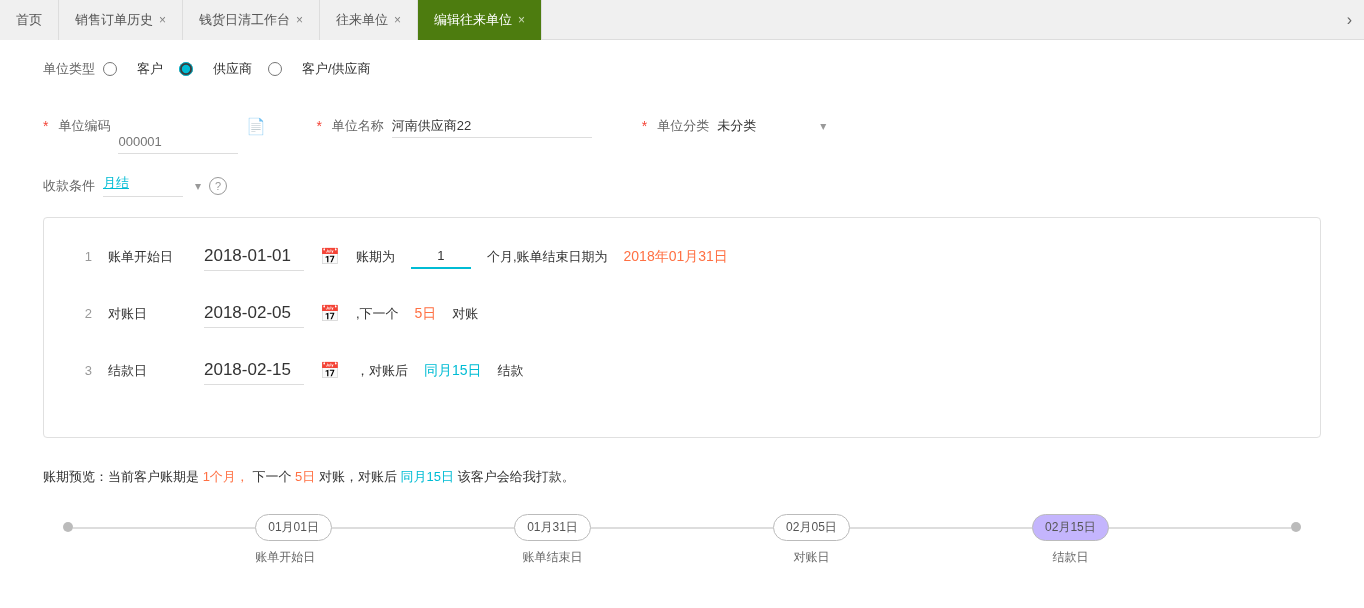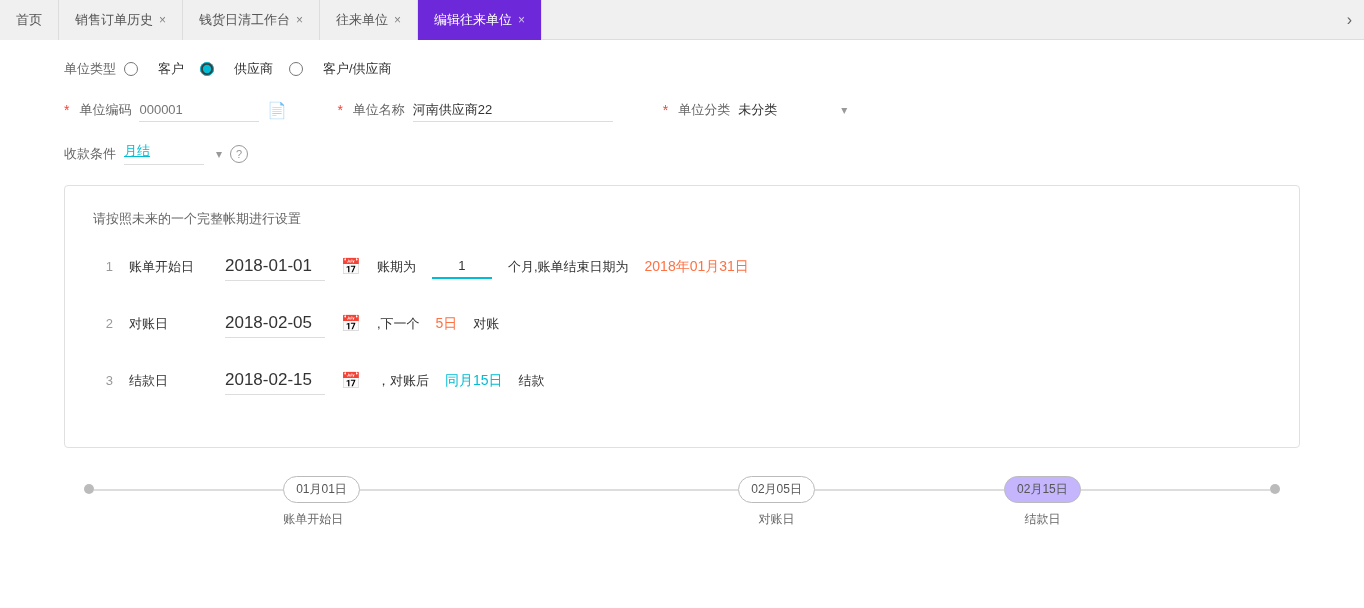--- a/index.html
+++ b/index.html
@@ -21,21 +21,21 @@
       height: 40px;
       cursor: pointer;
       font-size: 13px;
       color: #555;
       border-right: 1px solid #ddd;
       background: #f0f0f0;
       white-space: nowrap;
       gap: 6px;
     }
     .tab.active {
-      background: #6d28d9;
+      background: #4d7c0f;
       color: #fff;
     }
     .tab .close-icon {
       font-size: 12px;
       opacity: 0.7;
       cursor: pointer;
     }
     .tab.active .close-icon { color: #fff; }
     .tab-more {
       margin-left: auto;
@@ -43,21 +43,21 @@
       height: 40px;
       display: flex;
       align-items: center;
       cursor: pointer;
       color: #666;
       font-size: 16px;
     }
 
     
     .main-content {
-      padding: 20px 64px;
+      padding: 20px 43px;
       background: #fff;
       min-height: 568px;
     }
 
     
     .form-row {
       display: flex;
       align-items: center;
       margin-bottom: 20px;
       gap: 20px;
@@ -108,21 +108,21 @@
       border: none;
       border-bottom: 1px solid #ddd;
       outline: none;
       padding: 4px 0;
       font-size: 13px;
       color: #333;
       background: transparent;
       width: 150px;
     }
     .text-input.wide { width: 200px; }
-    .text-input.unit-code { width: 120px; color: #999; }
+    .text-input.unit-code { width: 120px; color: #999; margin-top: 32px; }
 
     .calendar-icon {
       color: #00bcd4;
       cursor: pointer;
       font-size: 16px;
     }
 
     .dropdown-arrow {
       color: #999;
       cursor: pointer;
@@ -309,21 +309,20 @@
       <span class="form-label">收款条件</span>
       <div class="payment-terms-container">
         <span style="color: #00bcd4; font-size: 13px; border-bottom: 1px solid #ddd; padding-bottom: 4px; min-width: 80px; text-decoration: underline;">月结</span>
         <span style="color: #999; font-size: 12px; margin-left: 4px;">▾</span>
       </div>
       <div class="help-icon">?</div>
     </div>
   </div>
 
   <div class="settings-box">
-    <div class="settings-title">请按照未来的一个完整帐期进行设置</div>
 
     <div class="settings-row">
       <span class="row-number">1</span>
       <span class="row-field-label">账单开始日</span>
       <input type="text" class="date-input" value="2018-01-01" style="">
       <span class="calendar-icon">📅</span>
       <span class="inline-text">账期为</span>
       <input type="text" class="period-input" value="1" style="">
       <span class="inline-text">个月,账单结束日期为</span>
       <span class="highlight-orange">2018年01月31日</span>
@@ -344,38 +343,51 @@
       <span class="row-field-label">结款日</span>
       <input type="text" class="date-input" value="2018-02-15" style="">
       <span class="calendar-icon">📅</span>
       <span class="inline-text">，对账后</span>
       <span class="highlight-teal">同月15日</span>
       <span class="inline-text">结款</span>
     </div>
 
   </div>
 
+  <div class="preview-text" style="margin-top: 20px;">
+    <span>账期预览：当前客户账期是</span>
+    <span class="highlight-orange">1个月，</span>
+    <span>下一个</span>
+    <span class="highlight-orange">5日</span>
+    <span>对账，对账后</span>
+    <span class="highlight-teal">同月15日</span>
+    <span>该客户会给我打款。</span>
+  </div>
 
   <div style="display: flex; align-items: flex-start; margin-top: 28px; padding: 0 20px;">
 
     <div style="display: flex; flex-direction: column; align-items: center;">
       <div style="width: 10px; height: 10px; border-radius: 50%; background: #bbb; margin-top: 8px;"></div>
     </div>
 
     <div style="flex: 1; display: flex; align-items: flex-start;">
       <div style="flex: 1; height: 2px; background: #ddd; margin-top: 13px;"></div>
     </div>
     <div style="display: flex; flex-direction: column; align-items: flex-start;">
       <div style="border: 1px solid #bbb; border-radius: 14px; padding: 4px 12px; font-size: 12px; color: #555; background: #fff;">01月01日</div>
       <div style="font-size: 12px; color: #666; margin-top: 8px;">账单开始日</div>
     </div>
 
     <div style="flex: 1; display: flex; align-items: flex-start;">
       <div style="flex: 1; height: 2px; background: #ddd; margin-top: 13px;"></div>
     </div>
+    <div style="display: flex; flex-direction: column; align-items: center;">
+      <div style="border: 1px solid #bbb; border-radius: 14px; padding: 4px 12px; font-size: 12px; color: #555; background: #fff;">01月31日</div>
+      <div style="font-size: 12px; color: #666; margin-top: 8px;">账单结束日</div>
+    </div>
 
     <div style="flex: 1; display: flex; align-items: flex-start;">
       <div style="flex: 1; height: 2px; background: #ddd; margin-top: 13px;"></div>
     </div>
     <div style="display: flex; flex-direction: column; align-items: center;">
       <div style="border: 1px solid #bbb; border-radius: 14px; padding: 4px 12px; font-size: 12px; color: #555; background: #fff;">02月05日</div>
       <div style="font-size: 12px; color: #666; margin-top: 8px;">对账日</div>
     </div>
 
     <div style="flex: 1; display: flex; align-items: flex-start;">

